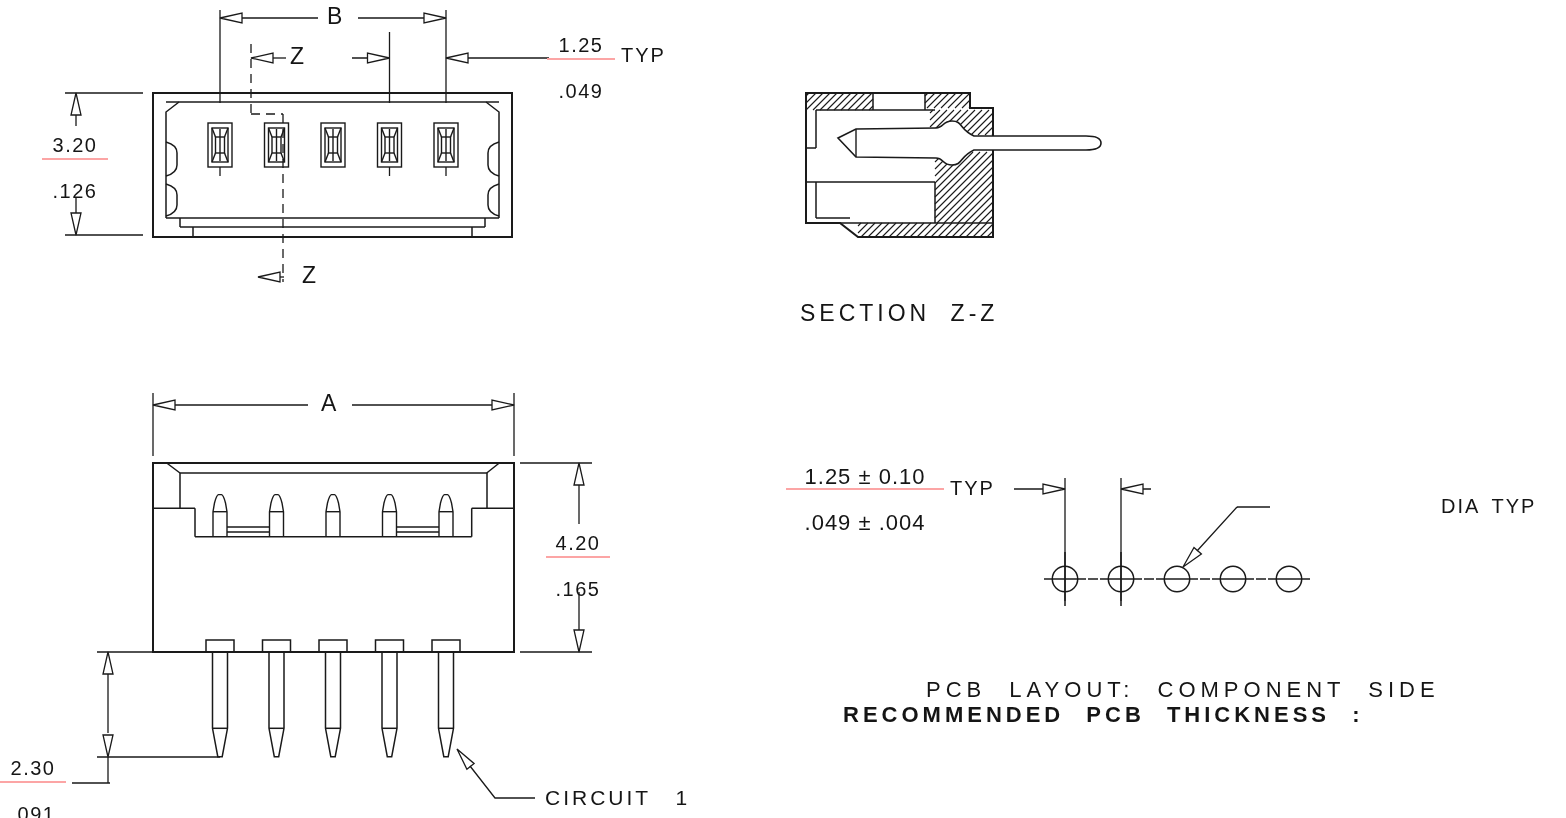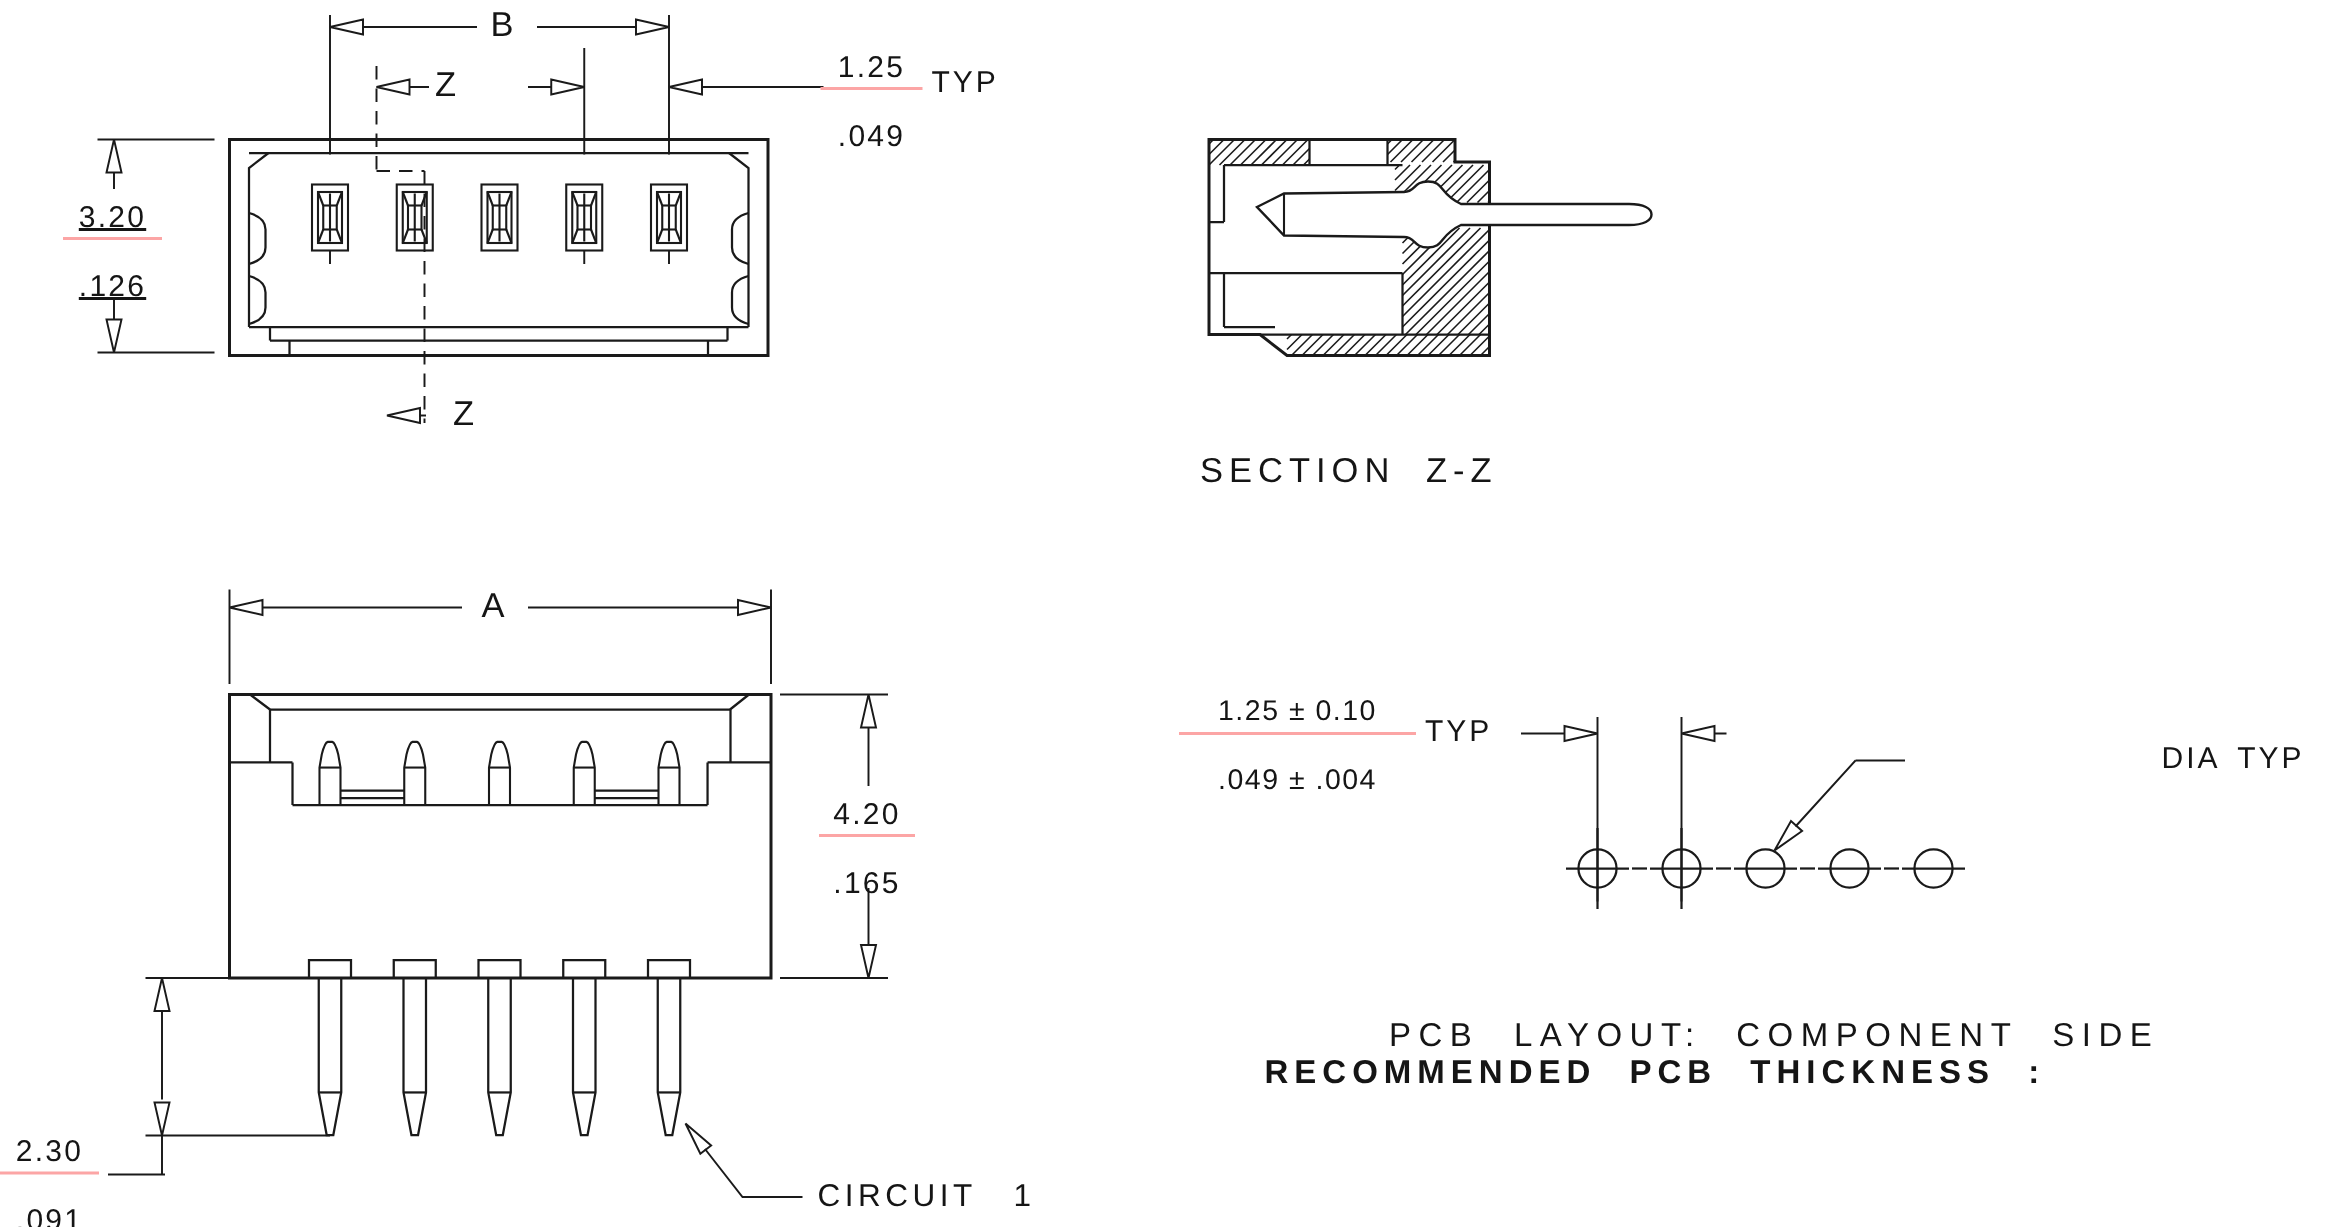--- a/index.html
+++ b/index.html
@@ -16,23 +16,23 @@
   .lbl-section{left:800px;top:301px;font-size:23px;letter-spacing:4px;word-spacing:10px;}
   .lbl-a{left:321px;top:391px;font-size:23px;letter-spacing:1px;}
   .lbl-circuit{left:545px;top:787px;font-size:21px;letter-spacing:3px;word-spacing:16px;}
   .lbl-typ-pcb{left:950px;top:478px;font-size:20px;letter-spacing:2px;}
   .lbl-diatyp{left:1441px;top:496px;font-size:20px;letter-spacing:2px;word-spacing:5px;}
   .lbl-pcbcap{left:926px;top:650px;font-size:22px;letter-spacing:5px;word-spacing:12px;margin-top:28px;}
   .lbl-thick{left:843px;top:703px;font-size:22px;letter-spacing:4px;word-spacing:12px;font-weight:bold;}
   .frac{position:absolute;text-align:center;font-size:20px;letter-spacing:1.5px;}
   .frac .ft{display:block;border-bottom:2px solid #fca5a5;padding:0 3px 3px 3px;height:21px;}
   .frac .fb{display:block;padding-top:20px;}
-  .frac-small{font-size:19px;letter-spacing:1px;}
+  .frac-small{font-size:22px;letter-spacing:1px;}
   .f-front-pitch{left:547px;top:34px;width:68px;}
-  .f-front-height{left:42px;top:134px;width:66px;text-decoration:underline;}
+  .f-front-height{left:42px;top:134px;width:66px;}
   .f-side-height{left:546px;top:532px;width:64px;}
   .f-side-tail{left:0px;top:757px;width:66px;}
   .f-pcb-pitch{left:786px;top:464px;width:158px;}
   .f-pcb-dia{left:1270px;top:484px;width:164px;}
   .f-pcb-thick{left:1414px;top:691px;width:132px;}
 </style>
 </head>
 <body>
 
 <div class="canvas" style="background: rgb(255, 255, 255);">

